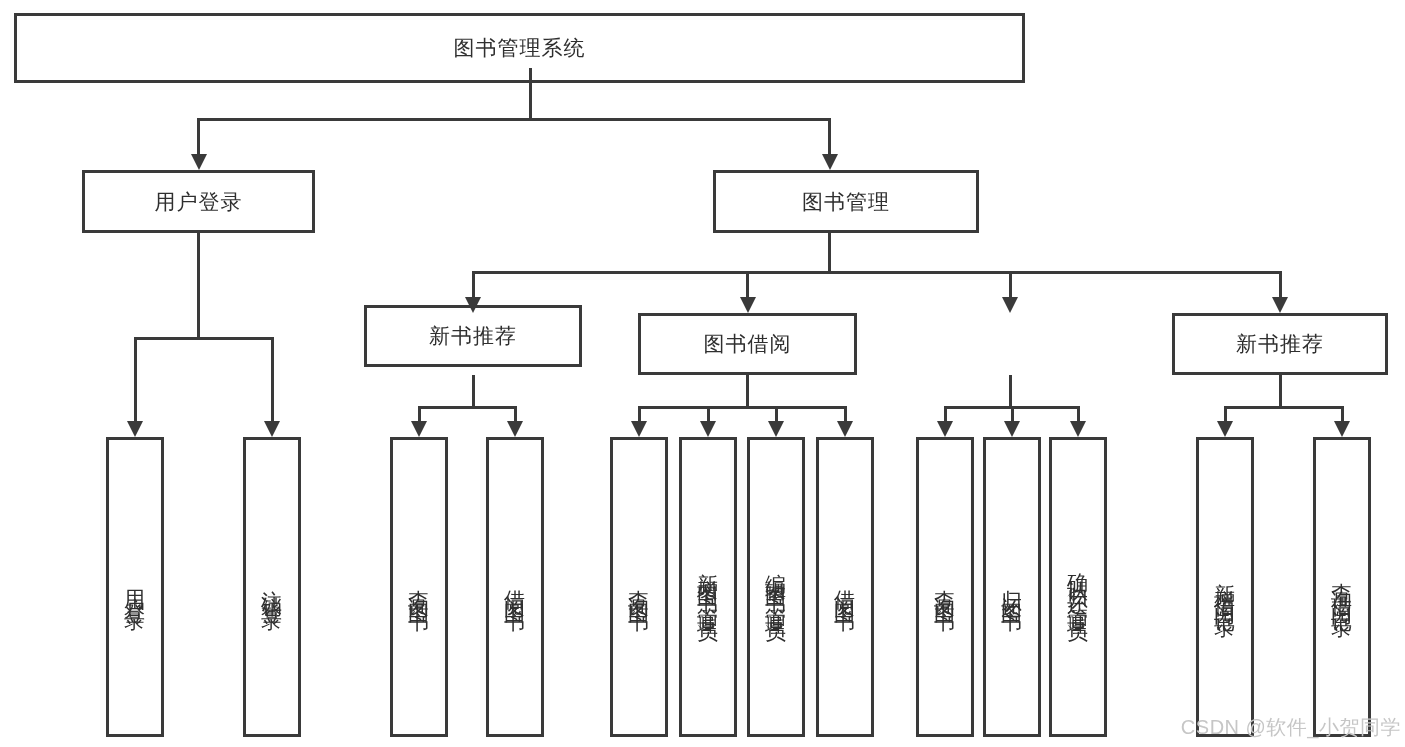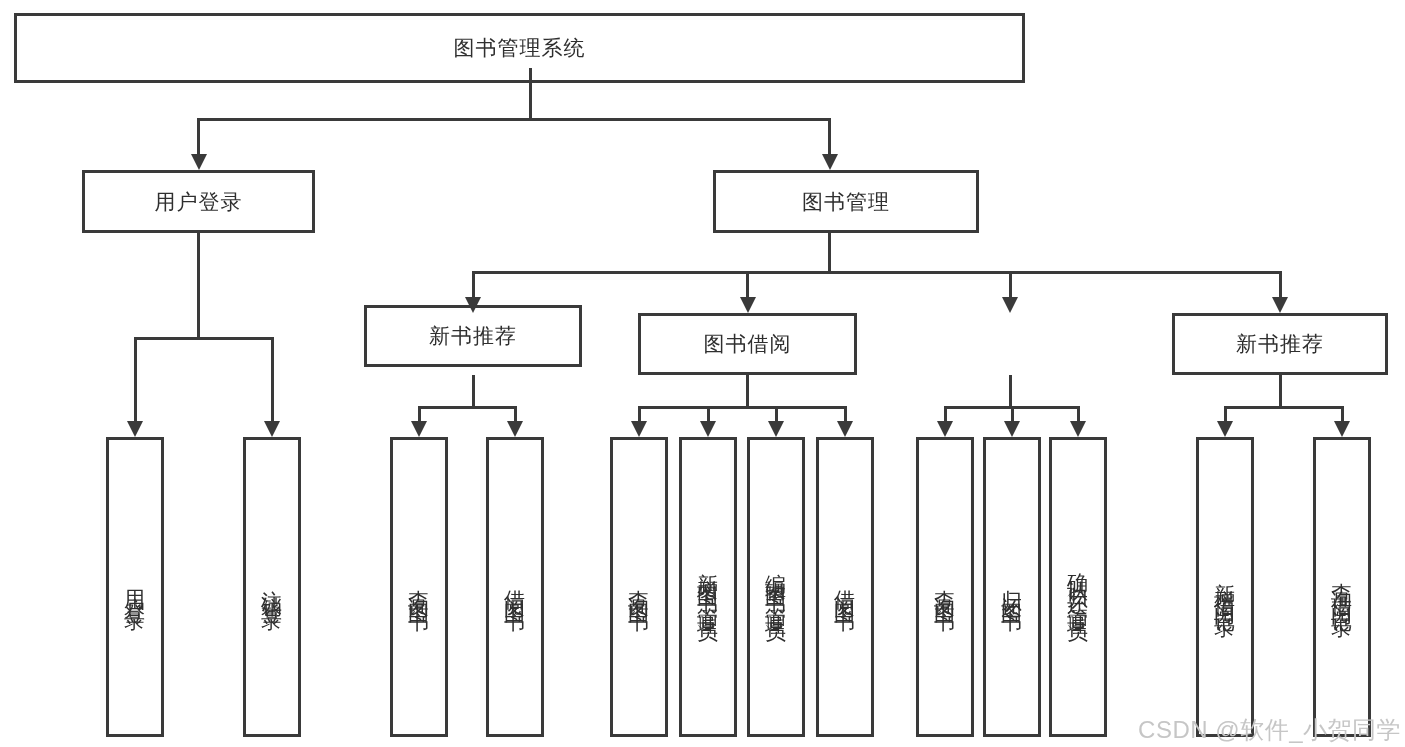--- a/index.html
+++ b/index.html
@@ -47,21 +47,21 @@
     width: 0;
     height: 0;
     border-left: 8px solid transparent;
     border-right: 8px solid transparent;
     border-top: 16px solid #3a3a3a;
   }
   .watermark {
     position: absolute;
     top: 714px;
     right: 4px;
-    font-size: 24px;
+    font-size: 20px;
     letter-spacing: 0.5px;
     color: #c6c6c6;
     z-index: 5;
     white-space: nowrap;
   }
 </style>
 </head>
 <body>
 
 <div class="stage">

